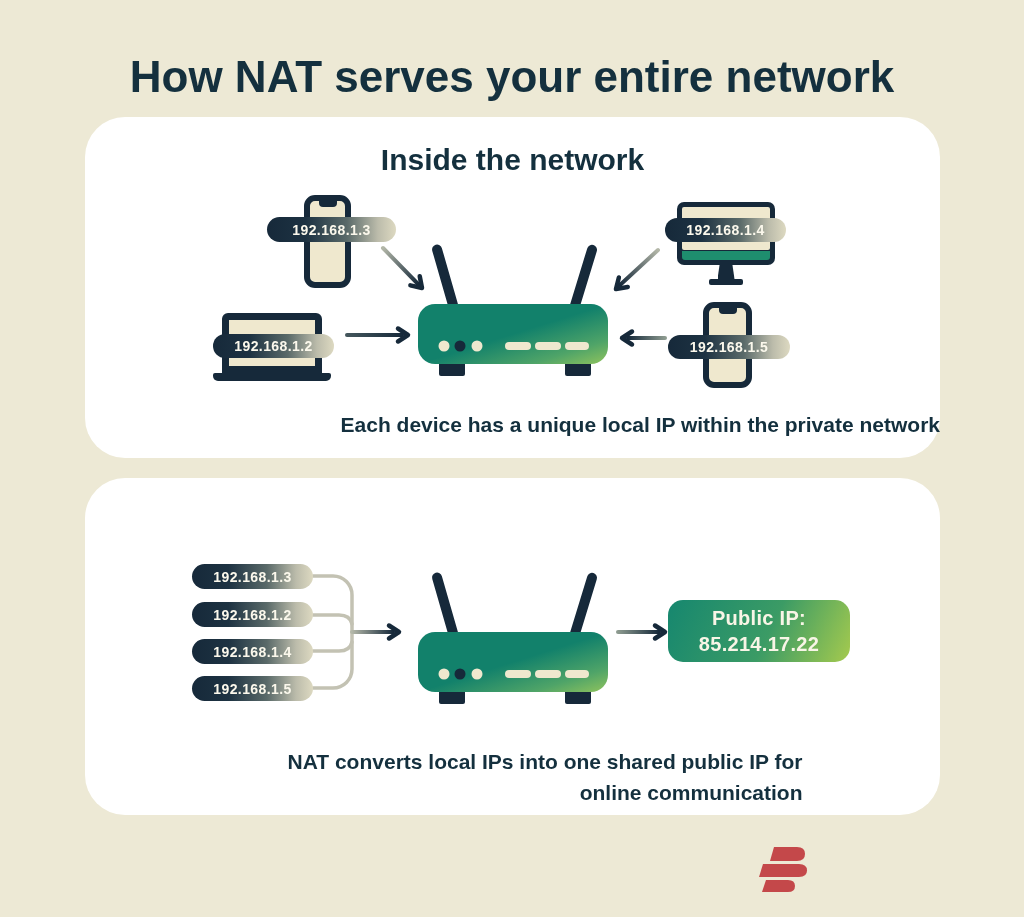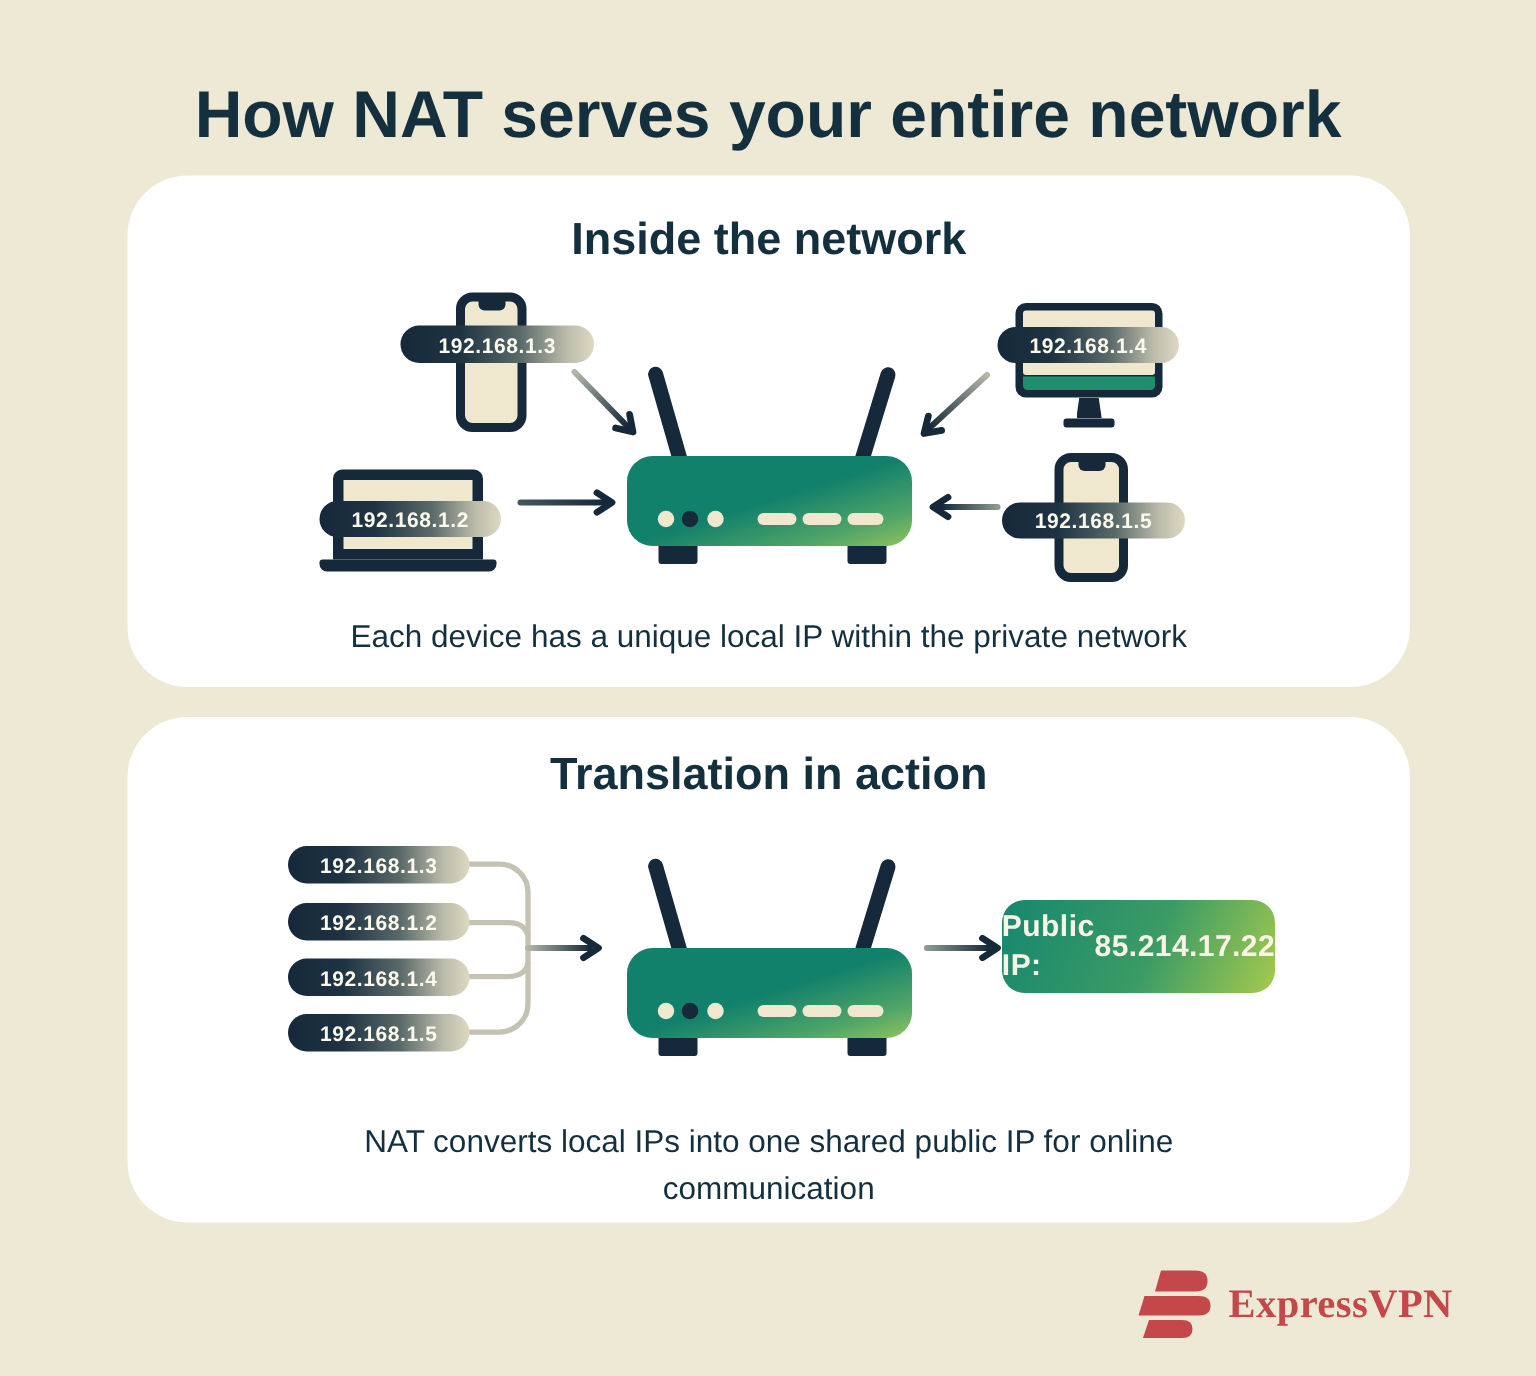--- a/index.html
+++ b/index.html
@@ -19,22 +19,22 @@
     position:absolute; left:85px; width:855px;
     background:#FFFFFF; border-radius:40px;
   }
   .card-1 { top:117px; height:341px; }
   .card-2 { top:478px; height:337px; }
   .card-heading {
     position:absolute; left:0; right:0; text-align:center;
     font-size:30px; font-weight:700; color:#14303E; z-index:4;
   }
   .card-caption {
-    position:absolute; left:0; right:0; text-align:center;
-    font-size:21px; font-weight:400; color:#14303E; z-index:4;
+    position:absolute; left:0; right:0; text-align:right;
+    font-size:21px; font-weight:700; color:#14303E; z-index:4;
   }
   .overlay { position:absolute; left:0; top:0; z-index:1; pointer-events:none; }
   .device { position:absolute; z-index:2; }
   .router { position:absolute; z-index:2; }
 
   
   .phone {
     position:absolute; z-index:2;
     border:6px solid #16293A; background:#EFE8CE; border-radius:11px;
   }
@@ -72,21 +72,21 @@
     border-radius:999px; color:#FBF8EC;
     font-size:14px; font-weight:700; letter-spacing:.4px;
     background:linear-gradient(90deg,#16293A 0%,#1D3242 30%,#5A6A69 62%,#BCBCAB 86%,#DDD9C1 100%);
   }
 
   
   .public-ip {
     position:absolute; left:583px; top:122px; width:182px; height:62px; z-index:2;
     border-radius:15px;
     background:linear-gradient(115deg,#16876F 0%,#3B9B65 55%,#A5CA4E 100%);
-    color:#F8F5E6; display:flex; flex-direction:row;
+    color:#F8F5E6; display:flex; flex-direction:column;
     align-items:center; justify-content:center;
     font-size:20px; font-weight:700; line-height:26px; letter-spacing:.3px;
   }
 
   
   .logo {
     position:absolute; left:753px; top:845px; z-index:2;
     display:flex; align-items:center; gap:10px;
   }
   .logo-text {
@@ -188,21 +188,20 @@
 
   <div class="ip-pill" style="left:182px;top:100px;width:129px;height:25px">192.168.1.3</div>
   <div class="ip-pill" style="left:580px;top:101px;width:121px;height:24px">192.168.1.4</div>
   <div class="ip-pill" style="left:128px;top:217px;width:121px;height:24px">192.168.1.2</div>
   <div class="ip-pill" style="left:583px;top:218px;width:122px;height:24px">192.168.1.5</div>
 
   <div class="card-caption" style="top:296px">Each device has a unique local IP within the private network</div>
 </section>
 
 <section class="card card-2">
-  <div class="card-heading" style="top:22px">Translation in action</div>
 
   <svg class="overlay" width="855" height="337" viewBox="0 0 855 337">
     <defs>
       <linearGradient id="b1g" gradientUnits="userSpaceOnUse" x1="267" y1="154" x2="308" y2="154">
         <stop offset="0" stop-color="#B3B7A8"></stop>
           <stop offset="1" stop-color="#16293A"></stop>
       </linearGradient>
       <linearGradient id="b2g" gradientUnits="userSpaceOnUse" x1="533" y1="154" x2="574" y2="154">
         <stop offset="0" stop-color="#8C9A8F"></stop>
           <stop offset="1" stop-color="#16293A"></stop>
@@ -253,14 +252,13 @@
 </section>
 
 <div class="logo">
   <svg width="56" height="48" viewBox="0 0 56 48">
     <g fill="#C4484A">
       <path d="M21 2 H44 Q52 2 52 9 Q52 16 44 16 H17 Z"></path>
       <path d="M10 19 H46 Q54 19 54 25.5 Q54 32 46 32 H6 Z"></path>
       <path d="M13 35 H35 Q42 35 42 41 Q42 47 35 47 H9 Z"></path>
     </g>
   </svg>
-  <span class="logo-text">ExpressVPN</span>
 </div>
 
 </body></html>

